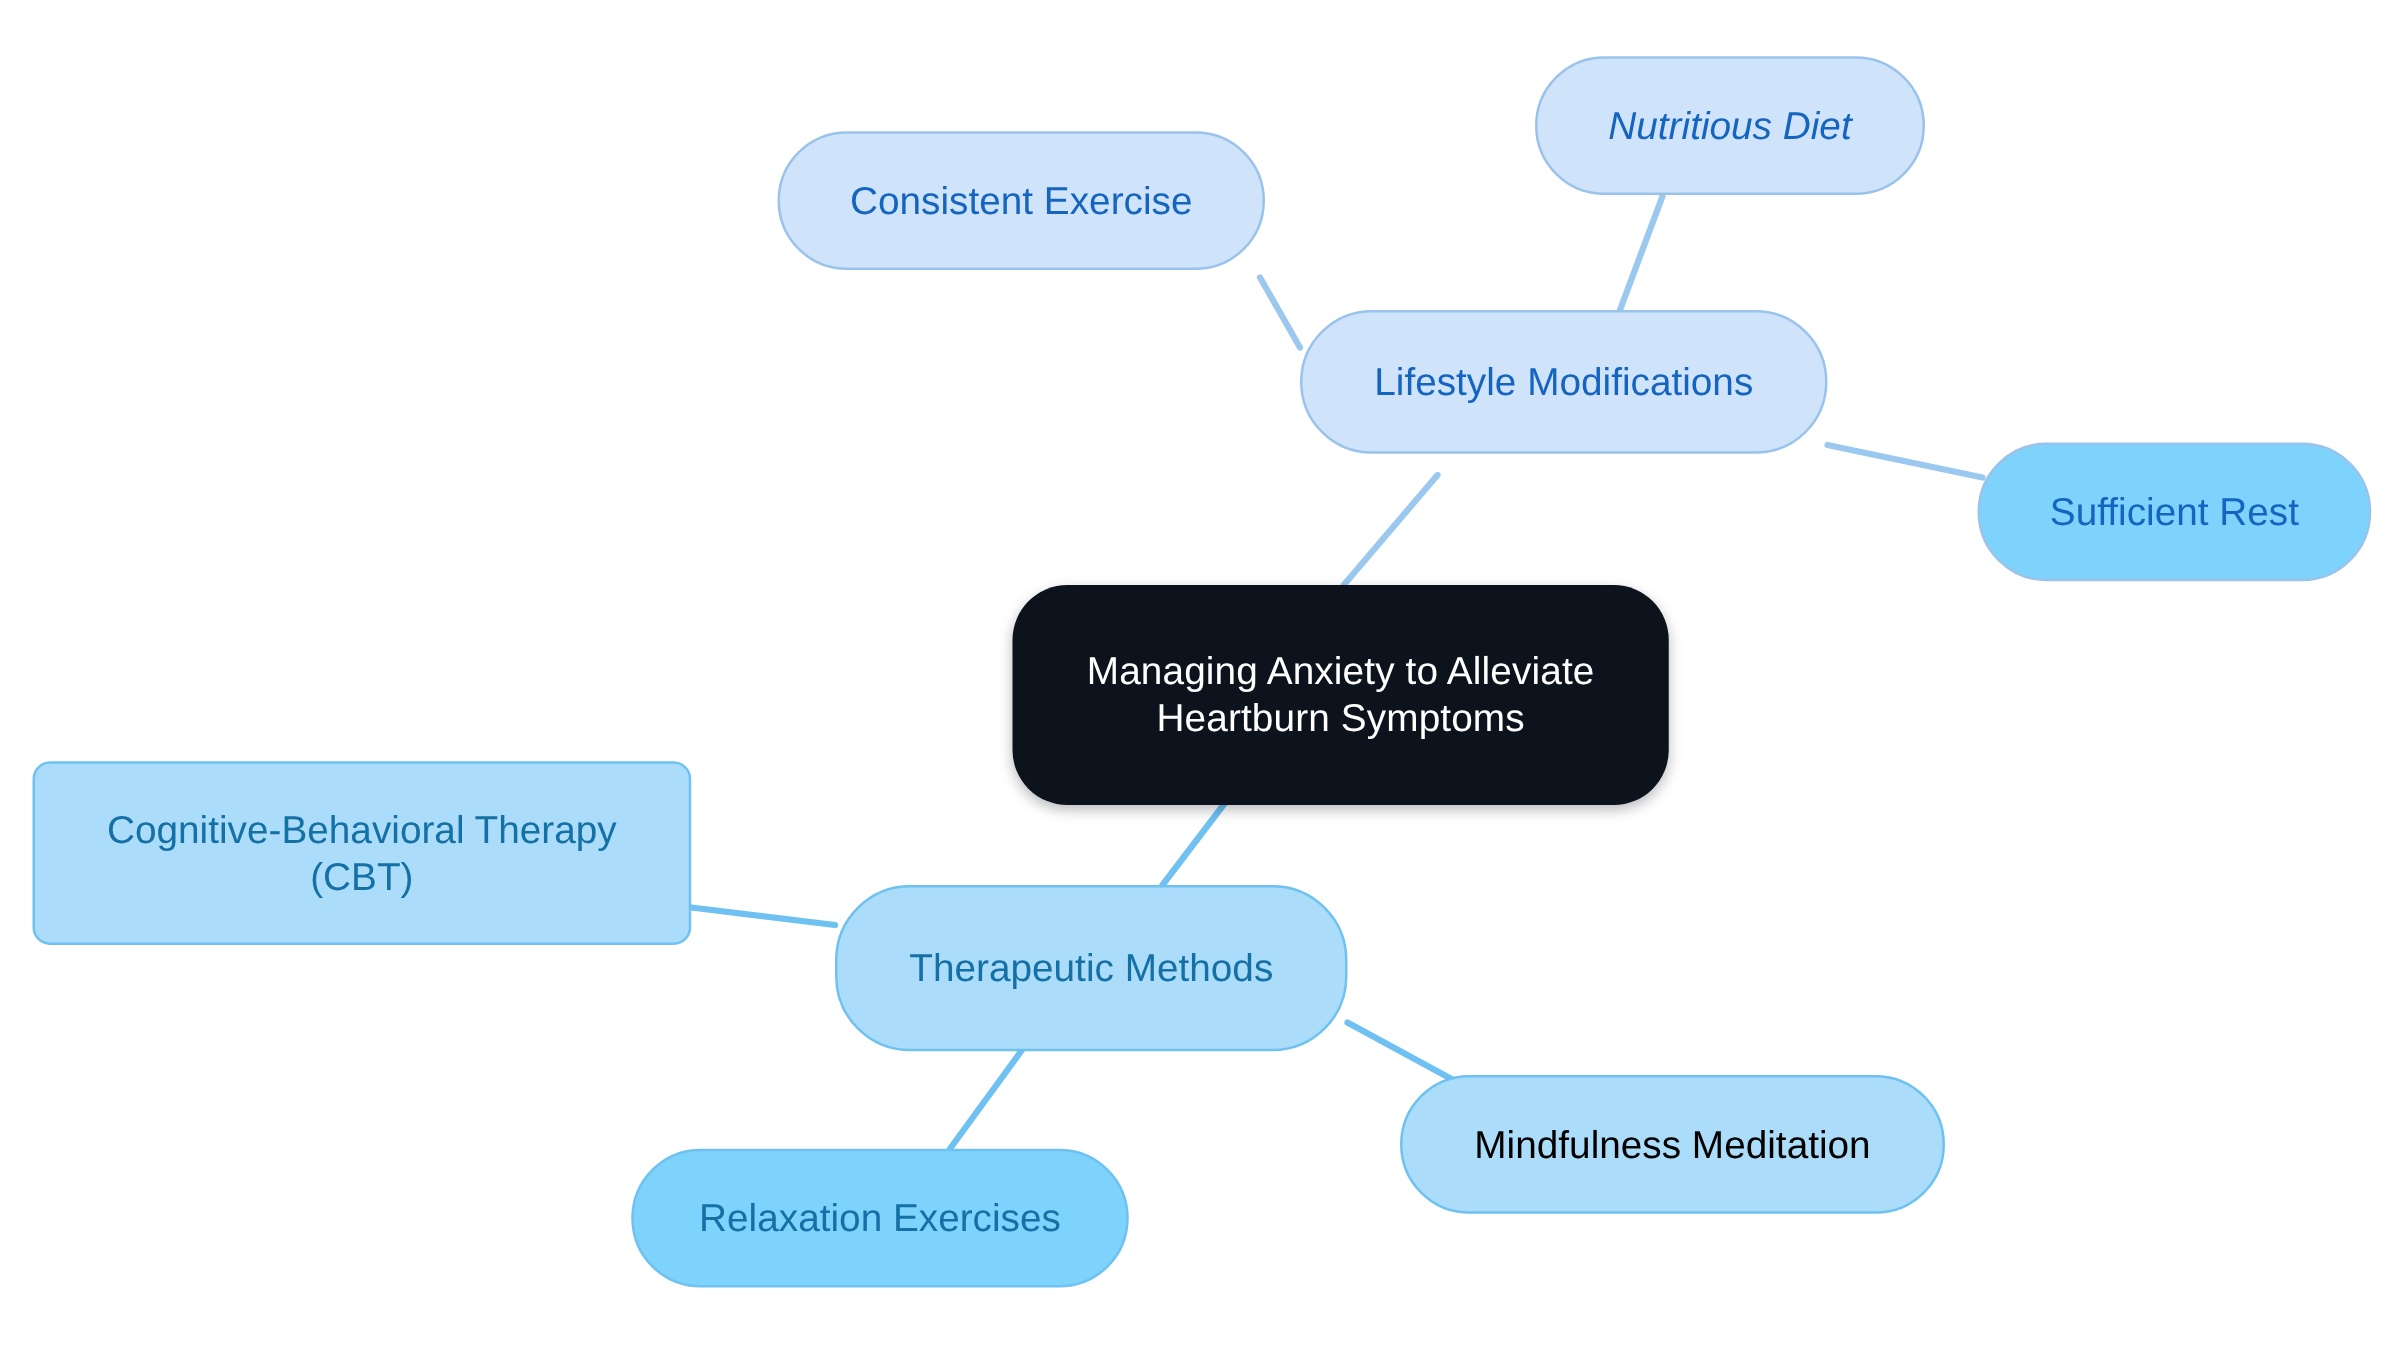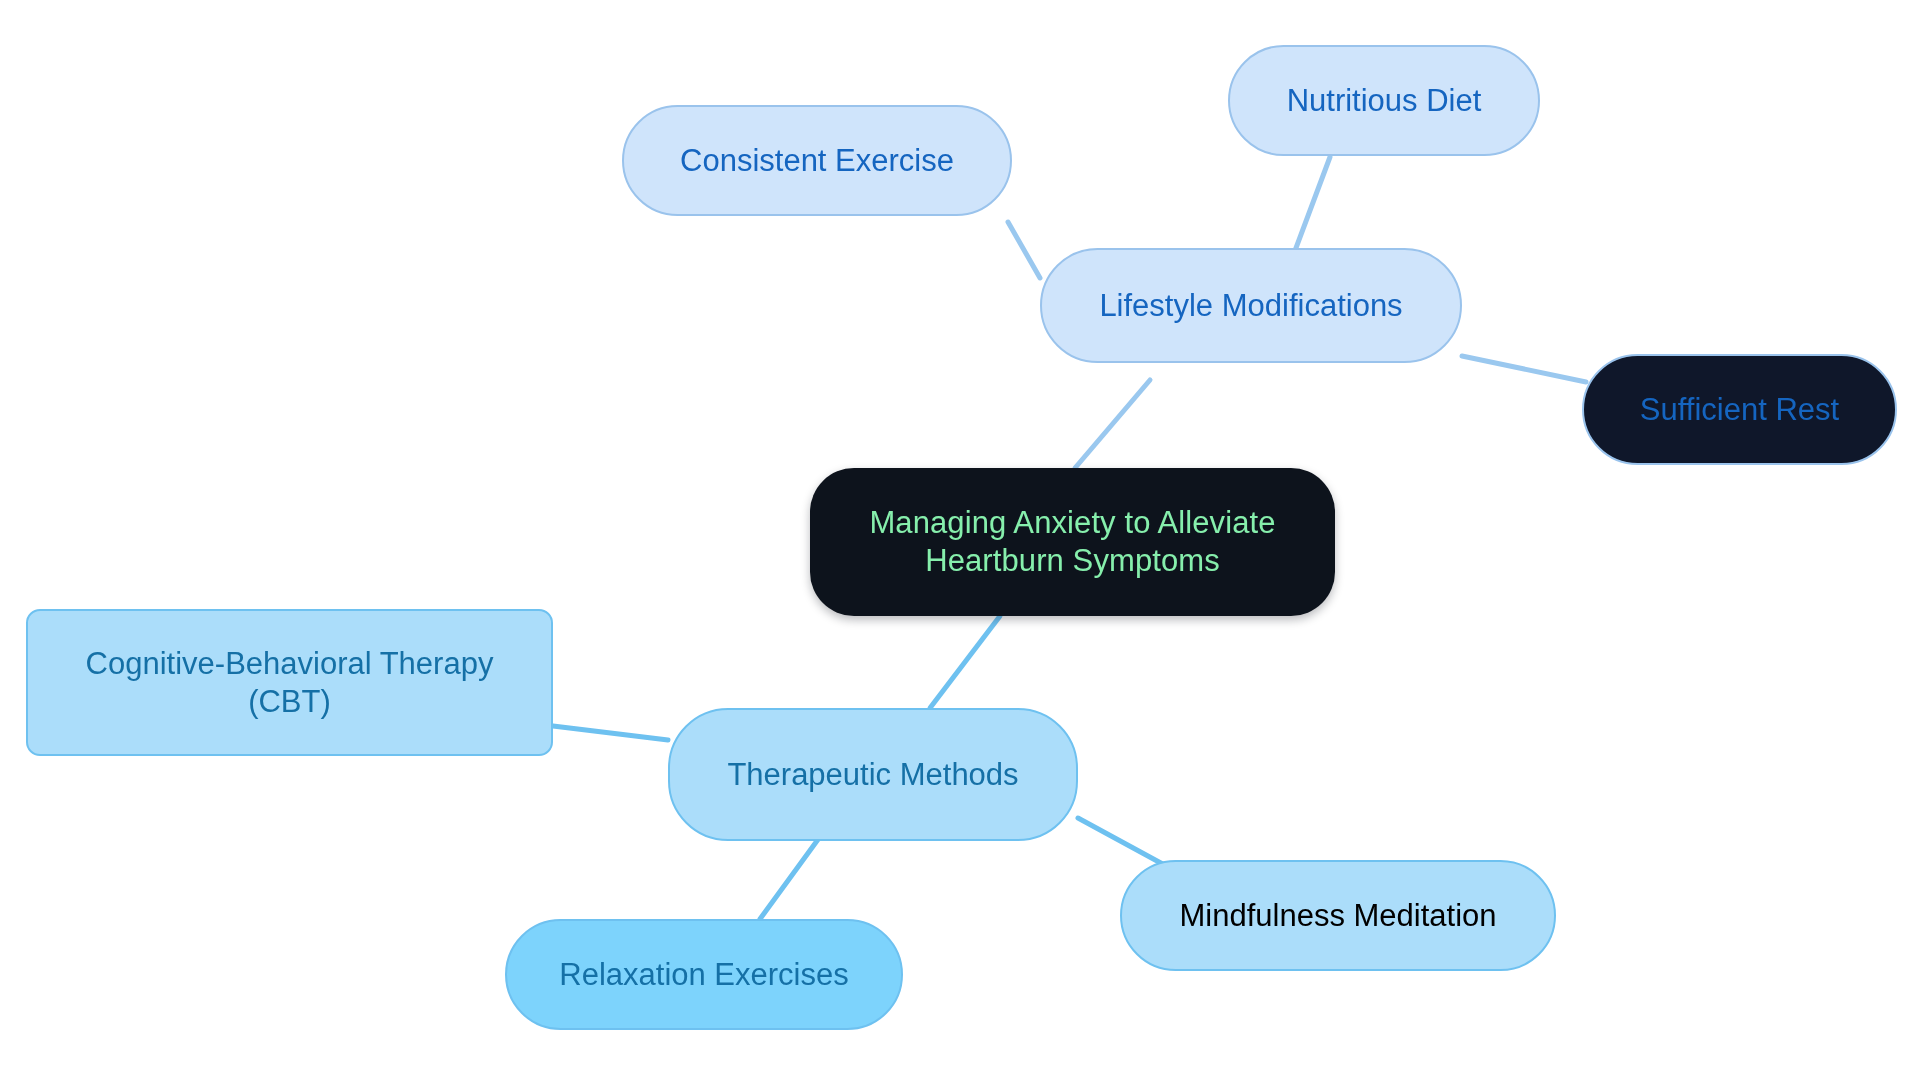--- a/index.html
+++ b/index.html
@@ -86,25 +86,25 @@
       <line x1="1150" y1="380" x2="1075" y2="468" stroke="#9ac8ef" stroke-width="5" stroke-linecap="round"></line>
       <line x1="1040" y1="278" x2="1008" y2="222" stroke="#9ac8ef" stroke-width="5" stroke-linecap="round"></line>
       <line x1="1290" y1="264" x2="1330" y2="157" stroke="#9ac8ef" stroke-width="5" stroke-linecap="round"></line>
       <line x1="1462" y1="356" x2="1586" y2="382" stroke="#9ac8ef" stroke-width="5" stroke-linecap="round"></line>
       <line x1="1000" y1="616" x2="930" y2="708" stroke="#6ec1f0" stroke-width="5" stroke-linecap="round"></line>
       <line x1="668" y1="740" x2="553" y2="726" stroke="#6ec1f0" stroke-width="5" stroke-linecap="round"></line>
       <line x1="830" y1="823" x2="760" y2="919" stroke="#6ec1f0" stroke-width="5" stroke-linecap="round"></line>
       <line x1="1078" y1="818" x2="1170" y2="868" stroke="#6ec1f0" stroke-width="5" stroke-linecap="round"></line>
     </svg>
   <div id="node-layer">
-      <div class="node node-root node-two-line" style="left: 810px; top: 468px; width: 525px; height: 148px; background: rgb(13, 19, 28); color: #86efac;"><span>Managing Anxiety to Alleviate
+      <div class="node node-root node-two-line" style="left: 810px; top: 468px; width: 525px; height: 176px; background: rgb(13, 19, 28); color: #ffffff;"><span>Managing Anxiety to Alleviate
 Heartburn Symptoms</span></div>
       <div class="node node-branch-lifestyle" style="left: 1040px; top: 248px; width: 422px; height: 115px; background: rgb(207, 228, 251); border-color: rgb(154, 195, 236); color: rgb(21, 101, 192);"><span>Lifestyle Modifications</span></div>
       <div class="node node-leaf-lifestyle" style="left: 622px; top: 105px; width: 390px; height: 111px; background: rgb(207, 228, 251); border-color: rgb(154, 195, 236); color: rgb(21, 101, 192);"><span>Consistent Exercise</span></div>
-      <div class="node node-leaf-lifestyle" style="left: 1228px; top: 45px; width: 312px; height: 111px; background: rgb(207, 228, 251); border-color: rgb(154, 195, 236); color: rgb(21, 101, 192);"><span>Nutritious Diet</span></div>
-      <div class="node node-leaf-lifestyle" style="left: 1582px; top: 354px; width: 315px; height: 111px; background: #0f172a; border-color: rgb(154, 195, 236); color: rgb(21, 101, 192);"><span>Sufficient Rest</span></div>
+      <div class="node node-leaf-lifestyle" style="left: 1228px; top: 45px; width: 312px; height: 111px; background: rgb(207, 228, 251); border-color: rgb(154, 195, 236); color: rgb(21, 101, 192); font-style: italic;"><span>Nutritious Diet</span></div>
+      <div class="node node-leaf-lifestyle" style="left: 1582px; top: 354px; width: 315px; height: 111px; background: #7dd3fc; border-color: rgb(154, 195, 236); color: rgb(21, 101, 192);"><span>Sufficient Rest</span></div>
       <div class="node node-branch-therapeutic" style="left: 668px; top: 708px; width: 410px; height: 133px; background: rgb(171, 221, 250); border-color: rgb(110, 193, 240); color: rgb(21, 112, 166);"><span>Therapeutic Methods</span></div>
       <div class="node node-leaf-therapeutic node-two-line" style="left: 26px; top: 609px; width: 527px; height: 147px; background: rgb(171, 221, 250); border-color: rgb(110, 193, 240); color: rgb(21, 112, 166); border-radius: 14px;"><span>Cognitive-Behavioral Therapy
 (CBT)</span></div>
       <div class="node node-leaf-therapeutic" style="left: 505px; top: 919px; width: 398px; height: 111px; background: #7dd3fc; border-color: rgb(110, 193, 240); color: rgb(21, 112, 166);"><span>Relaxation Exercises</span></div>
       <div class="node node-leaf-therapeutic" style="left: 1120px; top: 860px; width: 436px; height: 111px; background: rgb(171, 221, 250); border-color: rgb(110, 193, 240); color: #000000;"><span>Mindfulness Meditation</span></div>
     </div>
 </div>
 
 </body></html>

